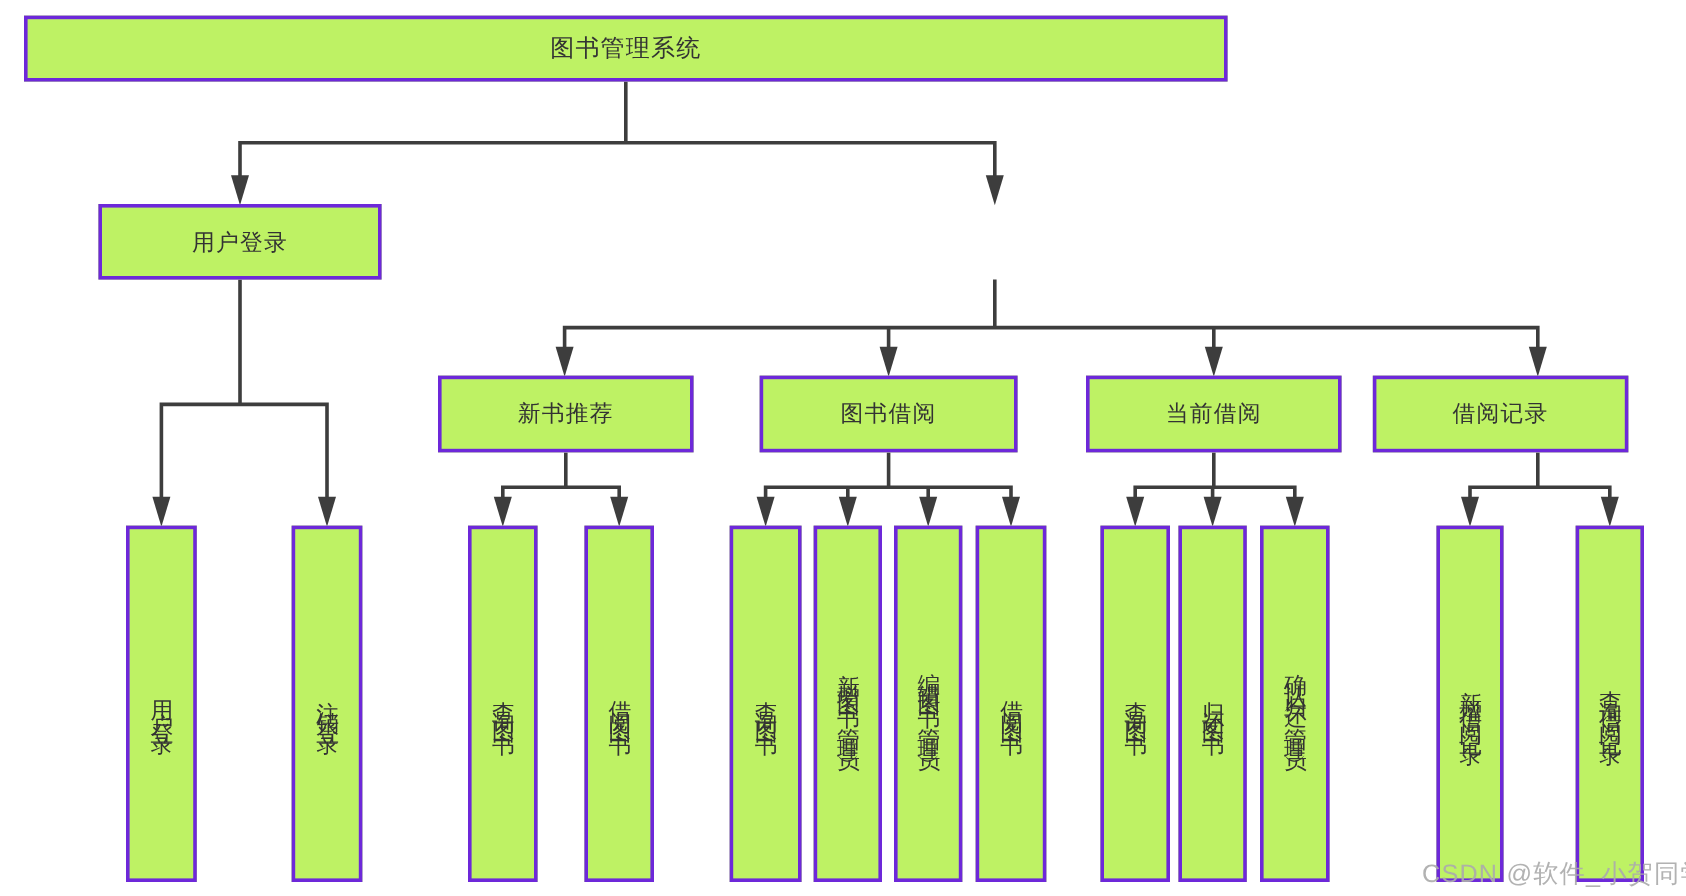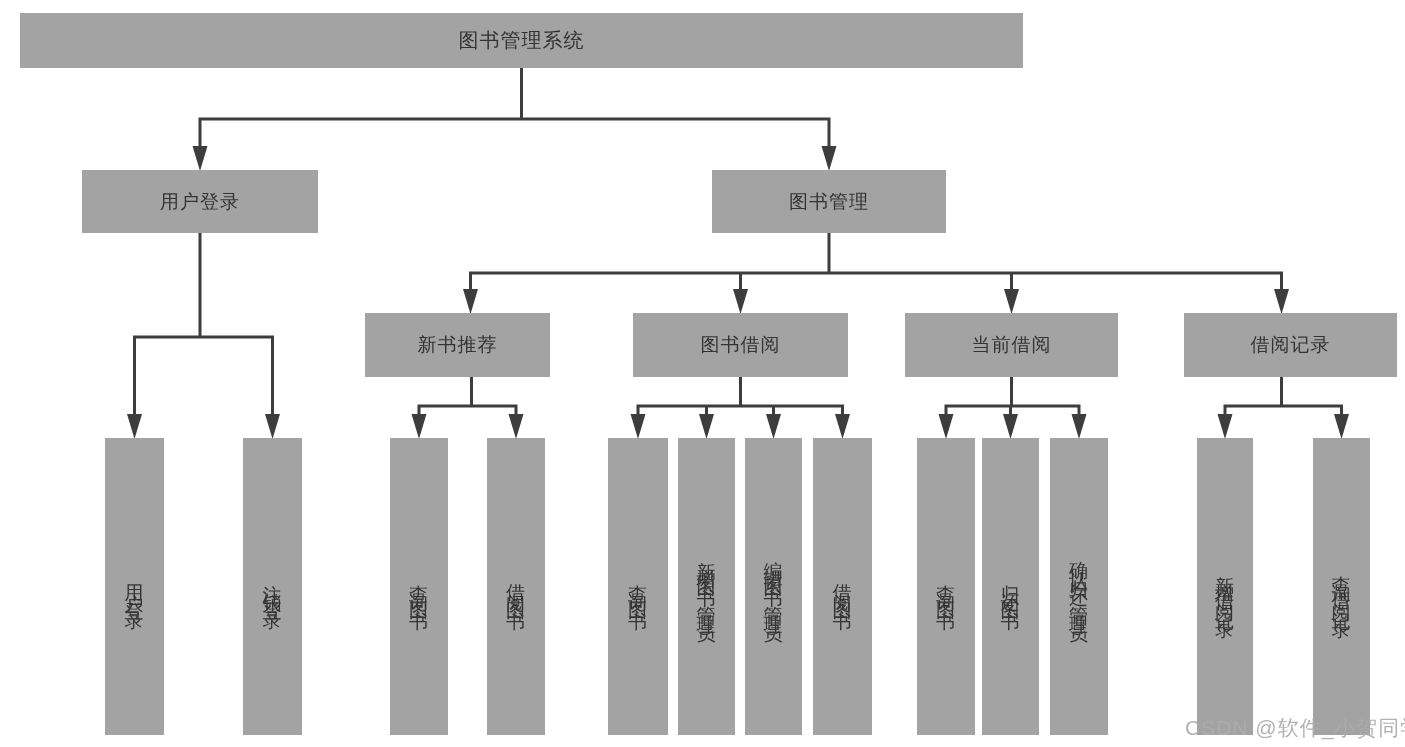--- a/index.html
+++ b/index.html
@@ -17,22 +17,22 @@
   }
   #connectors {
     position: absolute;
     left: 0;
     top: 0;
     z-index: 0;
   }
   .node {
     position: absolute;
     box-sizing: border-box;
-    background: #a3a3a3;
-    border: 3px solid #a3a3a3;
+    background: #bef264;
+    border: 3px solid #6d28d9;
     display: flex;
     align-items: center;
     justify-content: center;
     color: #333333;
     font-size: 19px;
     z-index: 1;
   }
   .node.root { font-size: 20px; }
   .hlabel { letter-spacing: 1px; white-space: nowrap; }
   .leaf-label {
@@ -98,34 +98,31 @@
     </g>
   </svg>
 
   <div class="node root" style="left:20px; top:13px; width:1003px; height:55px;">
     <span class="hlabel">图书管理系统</span>
   </div>
 
   <div class="node" style="left:82px; top:170px; width:236px; height:63px;">
     <span class="hlabel">用户登录</span>
   </div>
-  <div class="node" style="left:712px; top:170px; width:234px; height:63px;">
-    <span class="hlabel">图书管理</span>
-  </div>
 
-  <div class="node" style="left:365px; top:313px; width:185px; height:64px;">
+  <div class="node" style="left:365px; top:313px; width:213px; height:64px;">
     <span class="hlabel">新书推荐</span>
   </div>
   <div class="node" style="left:633px; top:313px; width:215px; height:64px;align-items:center;">
     <span class="hlabel">图书借阅</span>
   </div>
   <div class="node" style="left:905px; top:313px; width:213px; height:64px;justify-content:center;">
     <span class="hlabel">当前借阅</span>
   </div>
-  <div class="node" style="left:1184px; top:313px; width:213px; height:64px;">
+  <div class="node" style="left:1144px; top:313px; width:213px; height:64px;">
     <span class="hlabel">借阅记录</span>
   </div>
 
   <div class="node" style="left:105px; top:438px; width:59px; height:297px;">
     <span class="leaf-label">用户登录</span>
   </div>
   <div class="node" style="left:243px; top:438px; width:59px; height:297px;">
     <span class="leaf-label">注销登录</span>
   </div>
 

